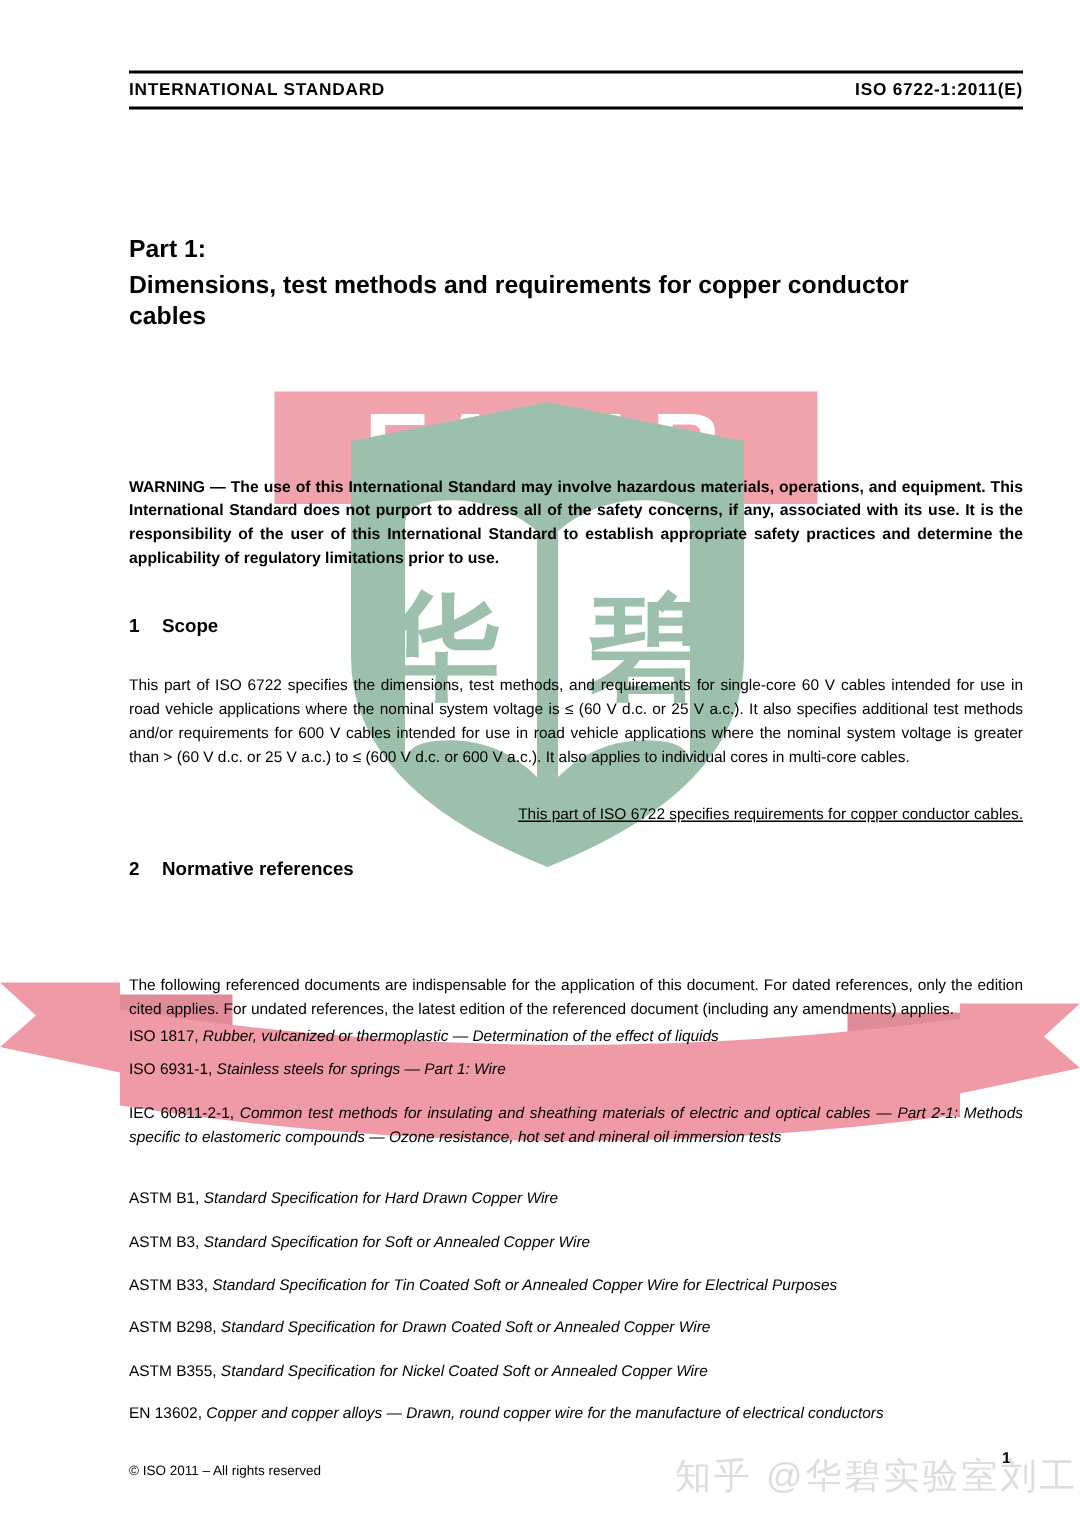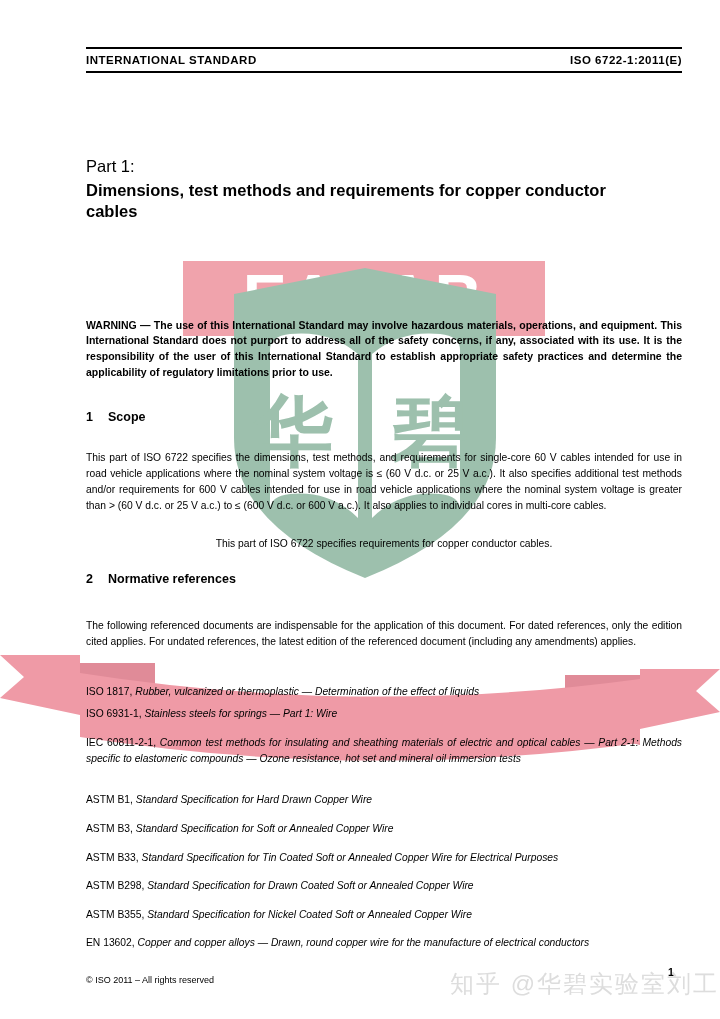--- a/index.html
+++ b/index.html
@@ -94,21 +94,21 @@
   .title-block { position: absolute; left: 86px; top: 156px; width: 600px; }
   .title-line1 {
     font-size: 17px;
     font-weight: bold;
     color: #000;
     line-height: 1.3;
     margin: 0 0 28px 0;
   }
   .part-label {
     font-size: 16.5px;
-    font-weight: normal;
+    font-weight: bold;
     color: #000;
     margin: 0 0 3px 0;
     line-height: 1.25;
   }
   .title-line2 {
     font-size: 16.5px;
     font-weight: bold;
     color: #000;
     line-height: 1.32;
     margin: 0;
@@ -138,21 +138,21 @@
 
   .para {
     position: absolute;
     left: 86px;
     width: 596px;
     font-size: 10.3px;
     line-height: 1.55;
     text-align: justify;
     color: #000;
   }
-  .para.nojust { text-align: center; }
+  .para.nojust { text-align: right; text-decoration: underline; }
 
   .ref {
     position: absolute;
     left: 86px;
     width: 596px;
     font-size: 10.3px;
     line-height: 1.55;
     color: #000;
     margin-top: 19px;
   }
@@ -236,21 +236,21 @@
       <span class="num">1</span><span>Scope</span>
     </div>
 
     <p class="para" style="top:440px;">This part of ISO 6722 specifies the dimensions, test methods, and requirements for single-core 60 V cables intended for use in road vehicle applications where the nominal system voltage is ≤ (60 V d.c. or 25 V a.c.). It also specifies additional test methods and/or requirements for 600 V cables intended for use in road vehicle applications where the nominal system voltage is greater than &gt; (60 V d.c. or 25 V a.c.) to ≤ (600 V d.c. or 600 V a.c.). It also applies to individual cores in multi-core cables.</p>
     <p class="para nojust" style="top:526px;">This part of ISO 6722 specifies requirements for copper conductor cables.</p>
 
     <div class="sec-head" style="top:572px;">
       <span class="num">2</span><span>Normative references</span>
     </div>
 
-    <p class="para" style="top:608px;">The following referenced documents are indispensable for the application of this document. For dated references, only the edition cited applies. For undated references, the latest edition of the referenced document (including any amendments) applies.</p>
+    <p class="para" style="top:640px;">The following referenced documents are indispensable for the application of this document. For dated references, only the edition cited applies. For undated references, the latest edition of the referenced document (including any amendments) applies.</p>
 
     <p class="ref" style="top:665px;"><span>ISO 1817, </span><i>Rubber, vulcanized or thermoplastic — Determination of the effect of liquids</i></p>
 
     <p class="ref" style="top:687px;"><span>ISO 6931-1, </span><i>Stainless steels for springs — Part 1: Wire</i></p>
 
     <p class="ref just" style="top:716px;"><span>IEC 60811-2-1, </span><i>Common test methods for insulating and sheathing materials of electric and optical cables — Part 2-1: Methods specific to elastomeric compounds — Ozone resistance, hot set and mineral oil immersion tests</i></p>
 
     <p class="ref" style="top:773px;"><span>ASTM B1, </span><i>Standard Specification for Hard Drawn Copper Wire</i></p>
 
     <p class="ref" style="top:802px;"><span>ASTM B3, </span><i>Standard Specification for Soft or Annealed Copper Wire</i></p>

